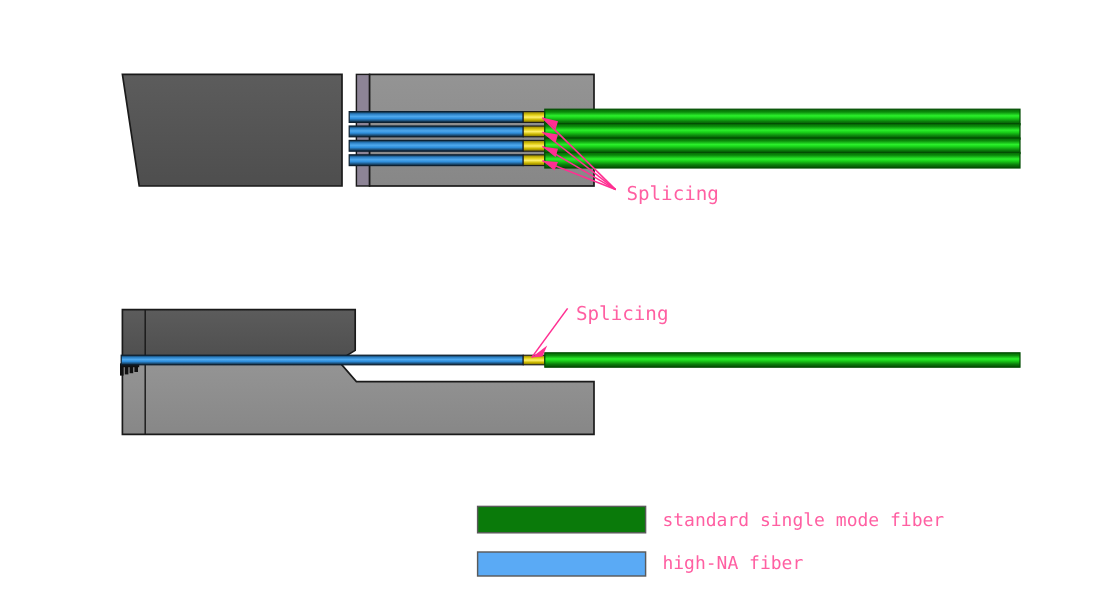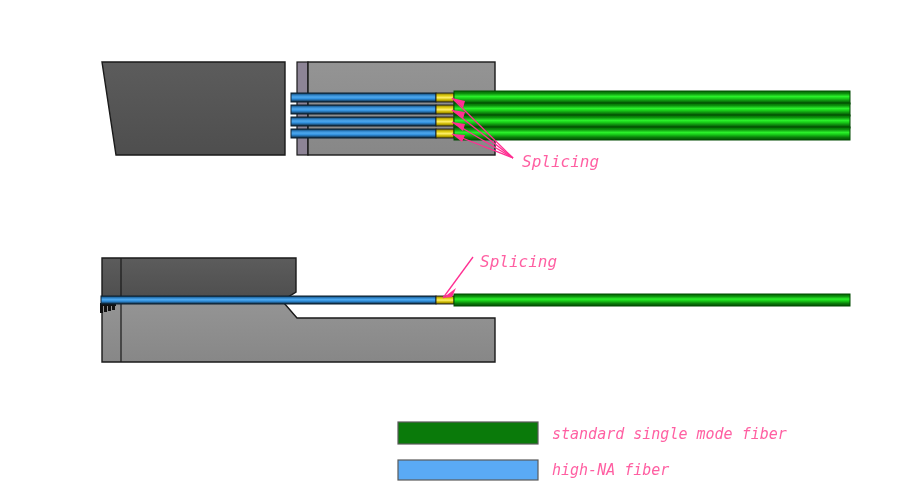--- a/index.html
+++ b/index.html
@@ -11,21 +11,20 @@
     width: 920px;
     height: 500px;
     font-family: "DejaVu Sans Mono", monospace;
     overflow: hidden;
   }
   #stage {
     position: relative;
     width: 920px;
     height: 500px;
     background: #ffffff;
-    font-style: italic;
   }
   #diagram-svg {
     position: absolute;
     left: 0;
     top: 0;
     width: 920px;
     height: 500px;
   }
   .legend-text {
     font-family: "DejaVu Sans Mono", monospace;

